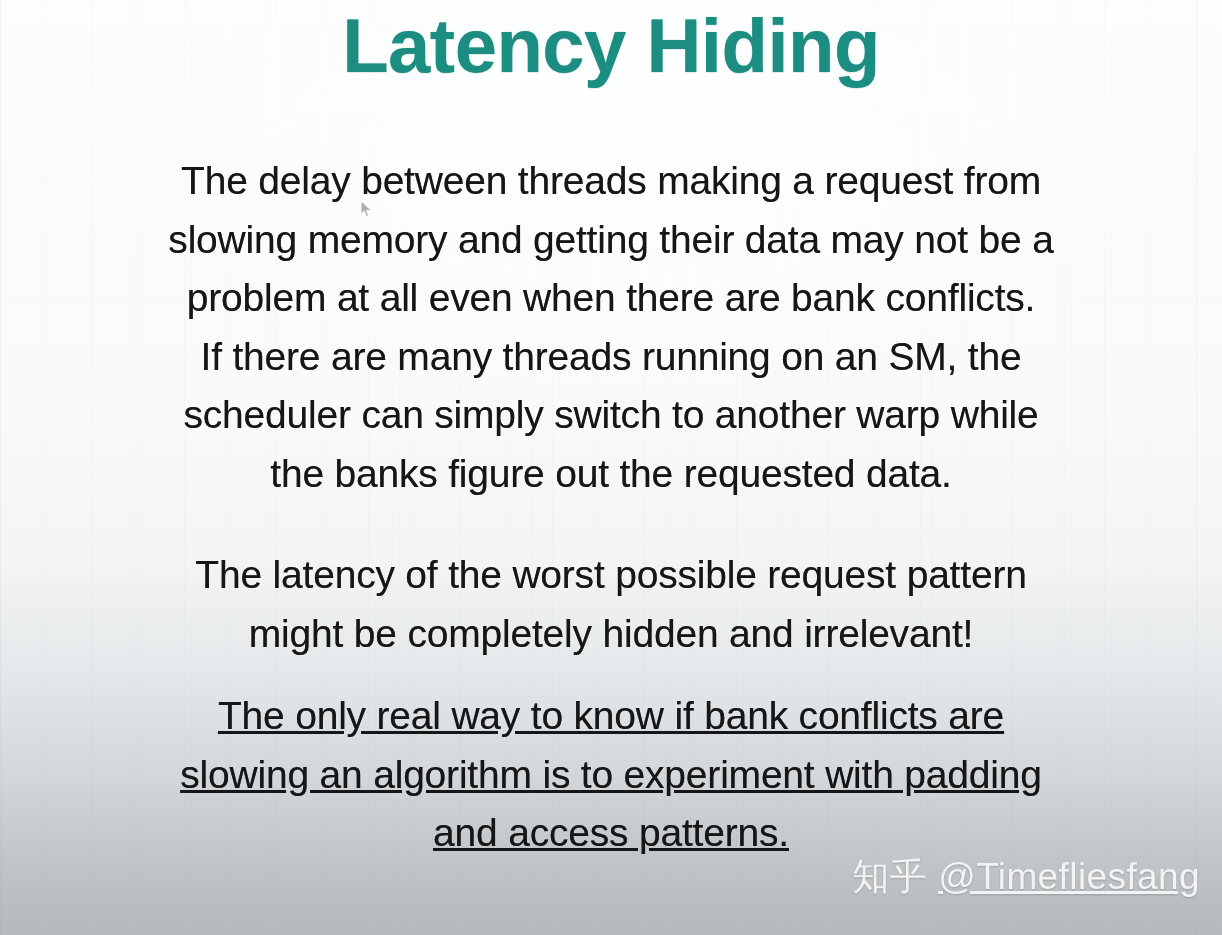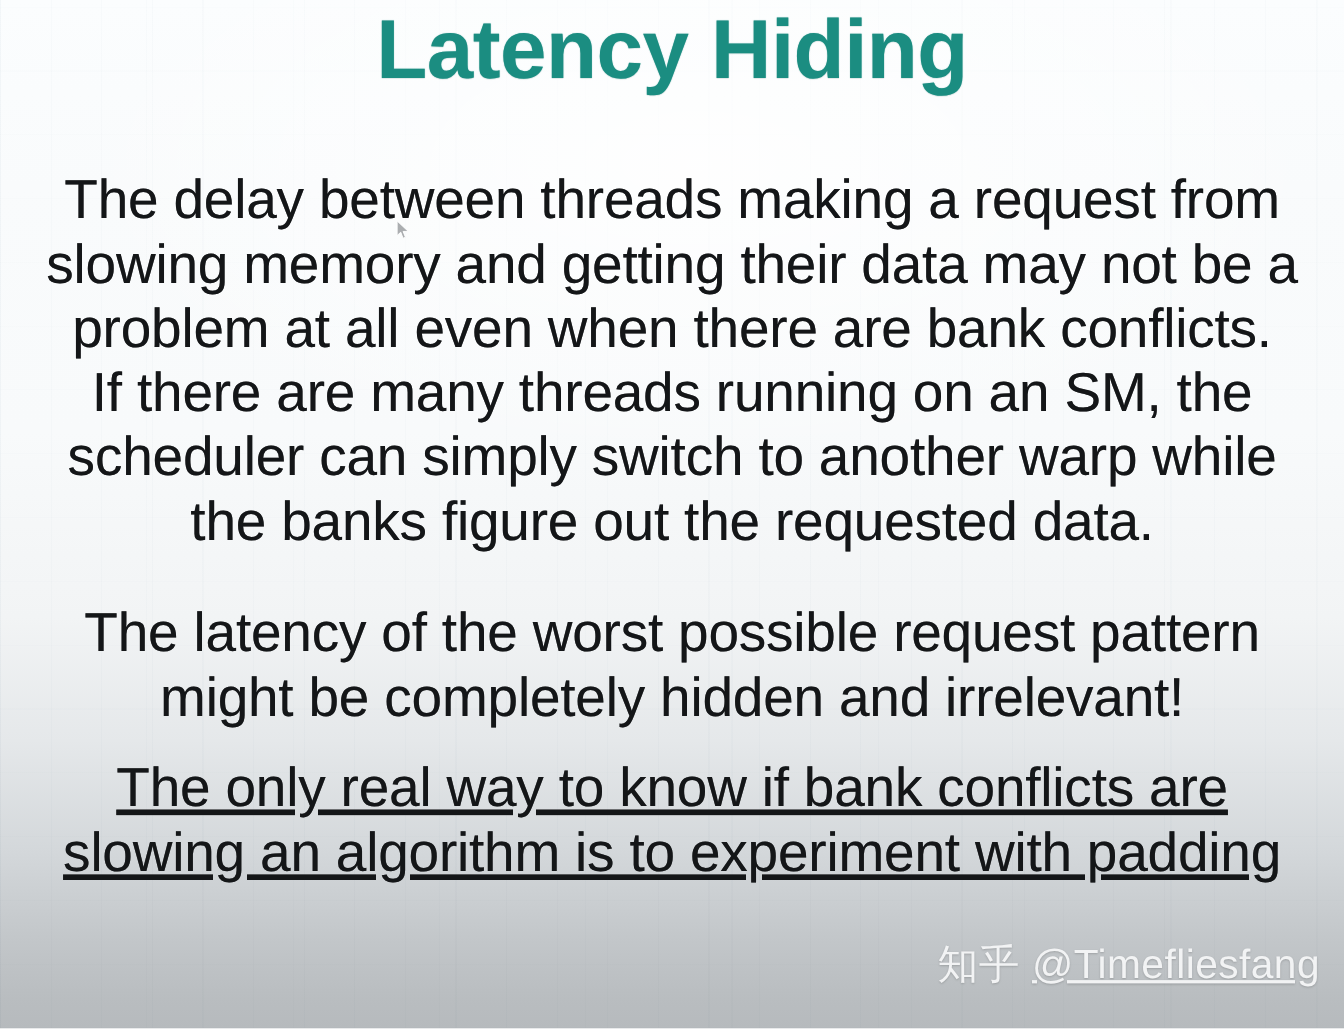--- a/index.html
+++ b/index.html
@@ -88,21 +88,21 @@
     position: absolute;
     left: 0;
     top: 152px;
     width: 1222px;
     z-index: 3;
     color: #141618;
     text-align: center;
   }
 
   .para {
-    font-size: 50px;
+    font-size: 39px;
     line-height: 58.5px;
     font-weight: normal;
     letter-spacing: -0.2px;
     text-shadow: 0 0 0.6px rgba(0,0,0,0.55);
   }
   .para .ln { display:block; white-space: nowrap; }
 
   .para.p1 { padding: 0 8px; }
   .para.p2 { margin-top: 43px; padding: 0 16px; }
   .para.p3 { margin-top: 24px; padding: 0 4px; text-decoration: underline; }
@@ -161,20 +161,21 @@
     </p>
 
     <p class="para p2">
       <span class="ln">The latency of the worst possible request pattern</span>
       <span class="ln">might be completely hidden and irrelevant!</span>
     </p>
 
     <p class="para p3">
       <span class="ln">The only real way to know if bank conflicts are</span>
       <span class="ln">slowing an algorithm is to experiment with padding</span>
+      <span class="ln">and access patterns.</span>
     </p>
 
   </div>
 
   <div class="watermark">
     <span class="wm-logo">知乎</span>
     <span class="wm-handle">@Timefliesfang</span>
   </div>
 
   <div class="cursor-artifact" style="left: 360px; top: 200px;">

